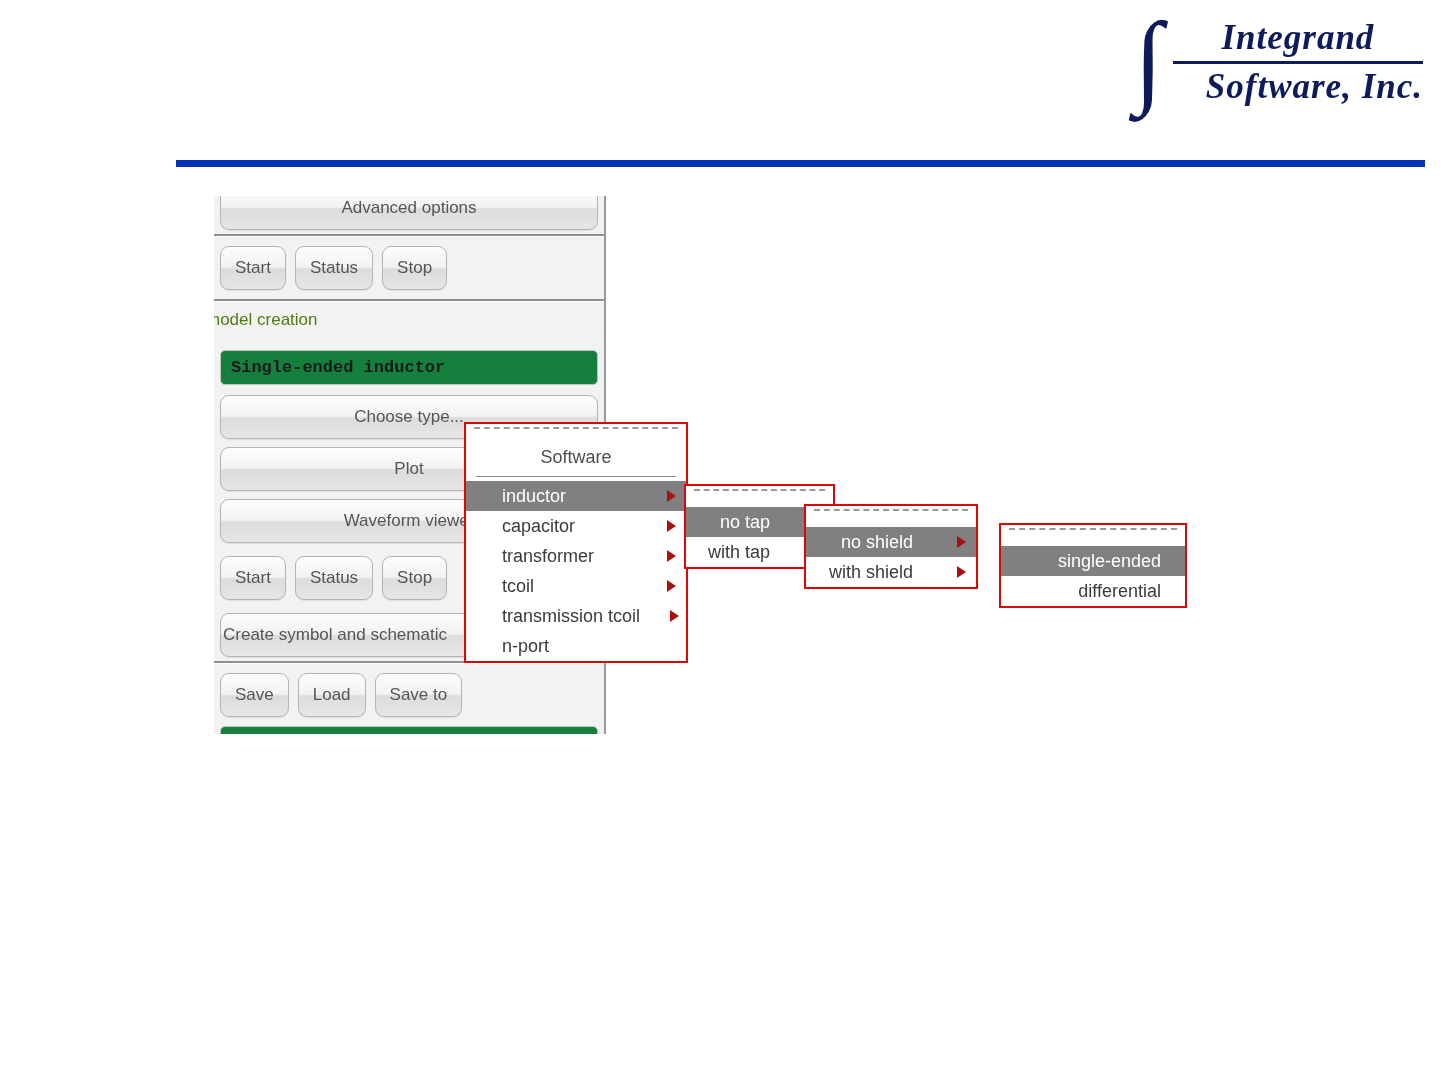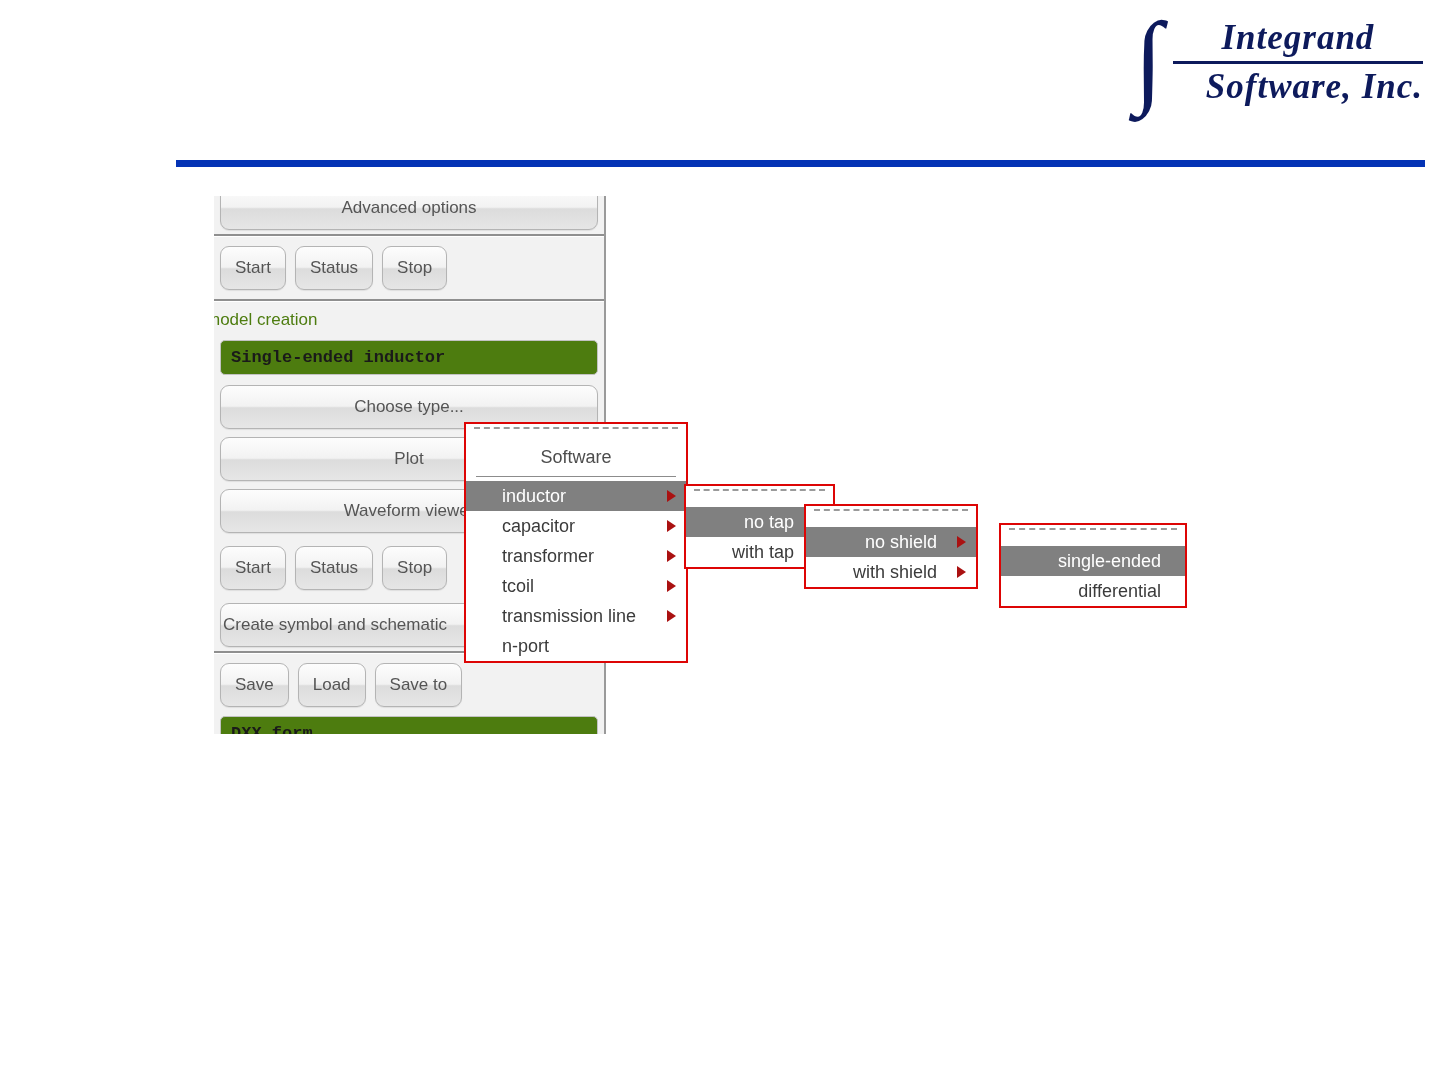--- a/index.html
+++ b/index.html
@@ -109,24 +109,24 @@
     gap: 9px;
     padding: 9px 6px;
   }
   .plain-label {
     font-size: 17px;
     color: #4d7c0f;
     padding: 8px 4px 8px 0px;
     white-space: nowrap;
   }
   .textfield {
-    background: #4d7c0f;
+    background: #15803d;
     border: 1px solid #c2c2c2;
     border-radius: 5px;
-    margin: 2px 6px 6px 6px;
+    margin: 12px 6px 6px 6px;
     padding: 7px 10px;
     font-family: "Liberation Mono", monospace;
     font-weight: bold;
     font-size: 17px;
     color: #1a1a1a;
     white-space: nowrap;
     overflow: hidden;
   }
   .btn-wide-wrap {
     padding: 4px 6px;
@@ -159,20 +159,21 @@
   }
   .menu-item {
     display: flex;
     align-items: center;
     font-size: 18px;
     color: #3b3b3b;
     height: 30px;
     padding: 0 10px 0 36px;
     white-space: nowrap;
     box-sizing: border-box;
+    gap: 24px;
   }
   .menu-item.highlight {
     background: #808080;
     color: #ffffff;
   }
   .menu-item .lbl { flex: 1 1 auto; }
   .menu-item.ralign { padding-left: 10px; }
   .menu-item.ralign .lbl { text-align: right; padding-right: 14px; }
   .arrow {
     width: 0;
@@ -276,21 +277,21 @@
   </div>
   <div class="menu-item">
     <span class="lbl">transformer</span>
     <span class="arrow"></span>
   </div>
   <div class="menu-item">
     <span class="lbl">tcoil</span>
     <span class="arrow"></span>
   </div>
   <div class="menu-item">
-    <span class="lbl">transmission line</span>
+    <span class="lbl">transmission tcoil</span>
     <span class="arrow"></span>
   </div>
   <div class="menu-item">
     <span class="lbl">n-port</span>
     <span class="arrow blank"></span>
   </div>
 </div>
 
 <div class="menu" id="menu-tap">
   <div class="tearoff"></div>

